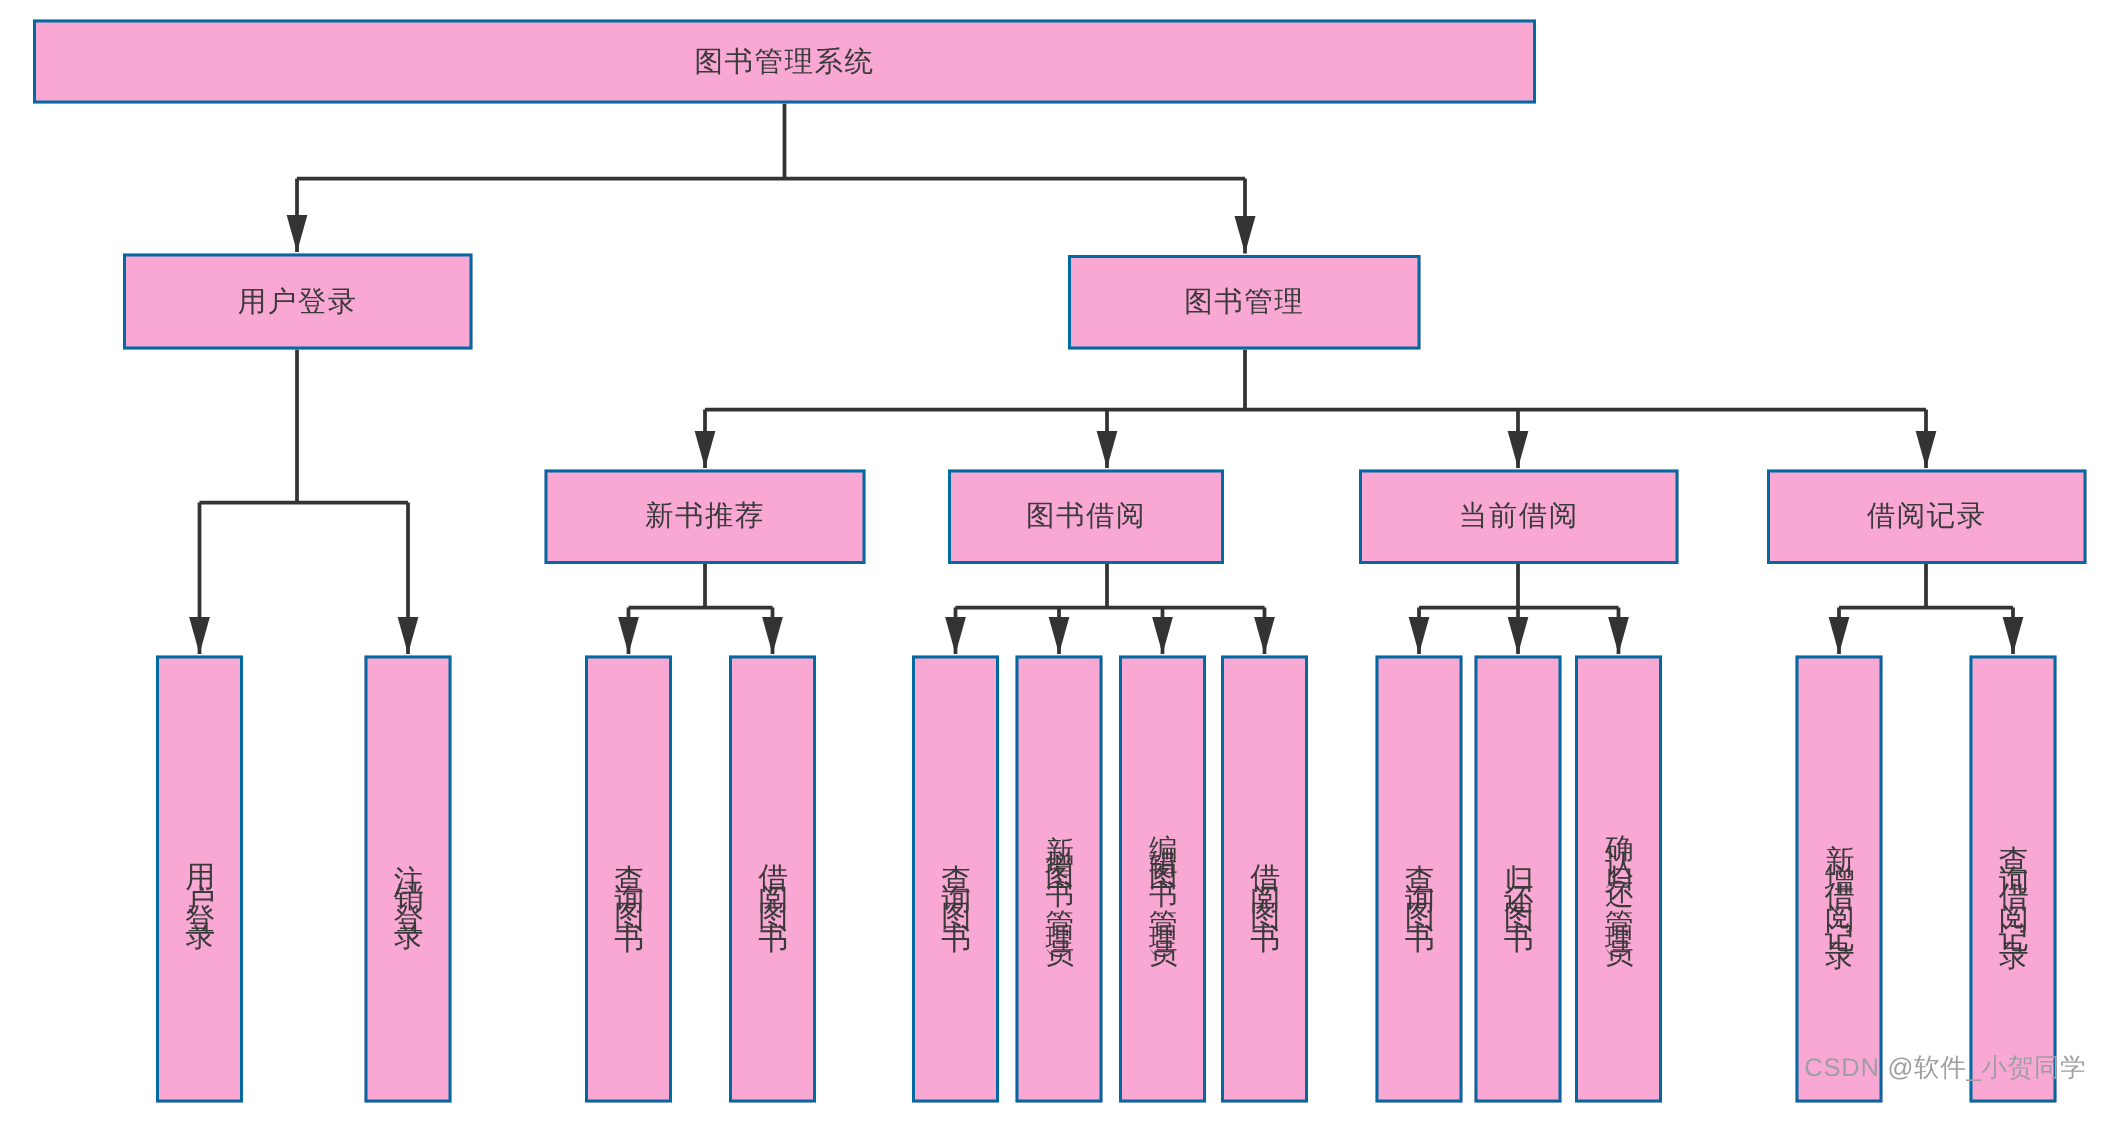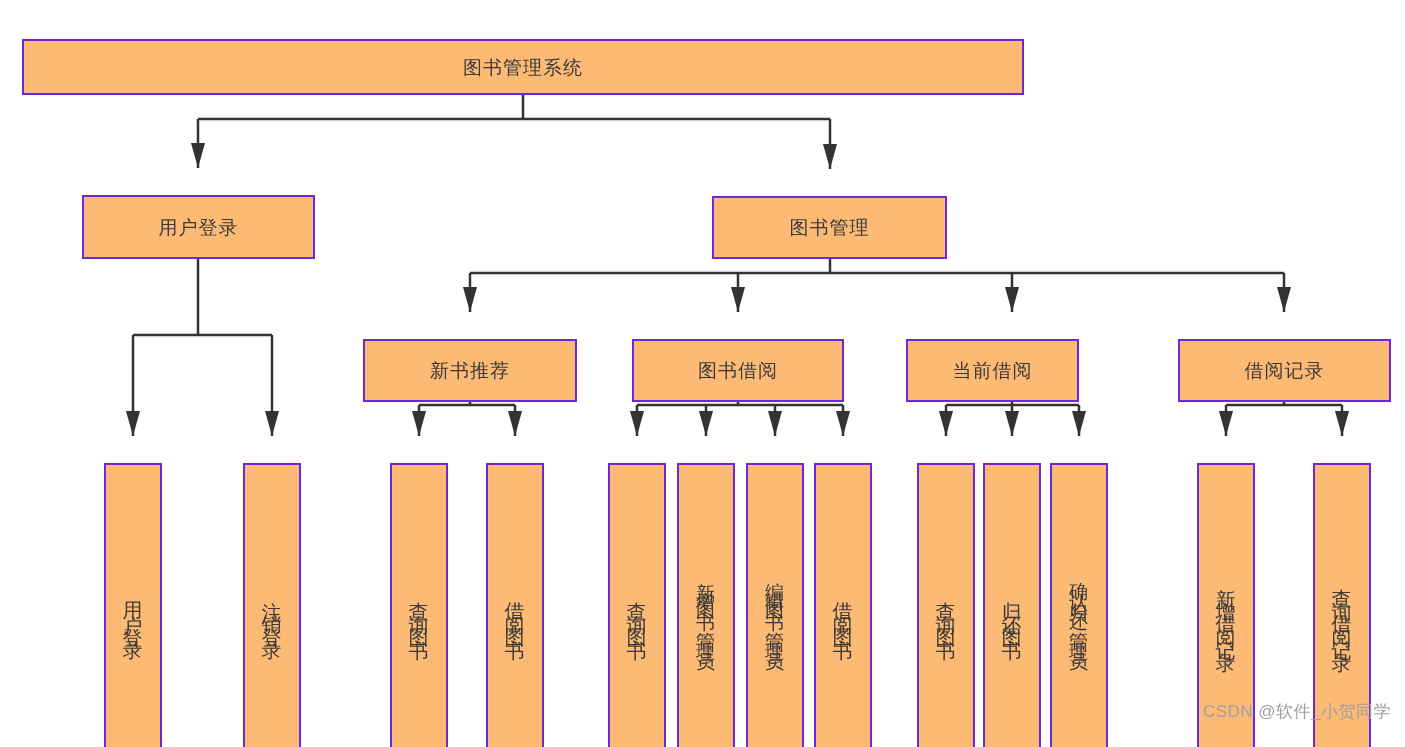--- a/index.html
+++ b/index.html
@@ -14,39 +14,38 @@
   }
   svg.connectors {
     position: absolute;
     left: 0; top: 0;
     width: 1405px; height: 747px;
     z-index: 1;
   }
   .box {
     position: absolute;
     box-sizing: border-box;
-    background: #fdba74;
-    border: 2px solid #6d28d9;
+    background: #f9a8d4;
+    border: 2px solid #0369a1;
     display: flex;
     align-items: center;
     justify-content: center;
     font-size: 19px;
     letter-spacing: 1px;
     z-index: 2;
     text-align: center;
     line-height: 1;
-    margin-top: 26px;
   }
   .root-box  { left: 22px;  top: 13px;  width: 1002px; height: 56px; }
   .l2a       { left: 82px;  top: 169px; width: 233px;  height: 64px; }
   .l2b       { left: 712px; top: 170px; width: 235px;  height: 63px; text-align: center; }
   .l3        { top: 313px; height: 63px; }
   .l3a { left: 363px;  width: 214px; justify-content: center; }
-  .l3b { left: 632px;  width: 212px; }
-  .l3c { left: 906px;  width: 173px; }
+  .l3b { left: 632px;  width: 184px; }
+  .l3c { left: 906px;  width: 213px; }
   .l3d { left: 1178px; width: 213px; }
   .leaf {
     top: 437px;
     width: 58px;
     height: 298px;
   }
   .vtext {
     writing-mode: vertical-rl;
     text-orientation: mixed;
     letter-spacing: 13px;

